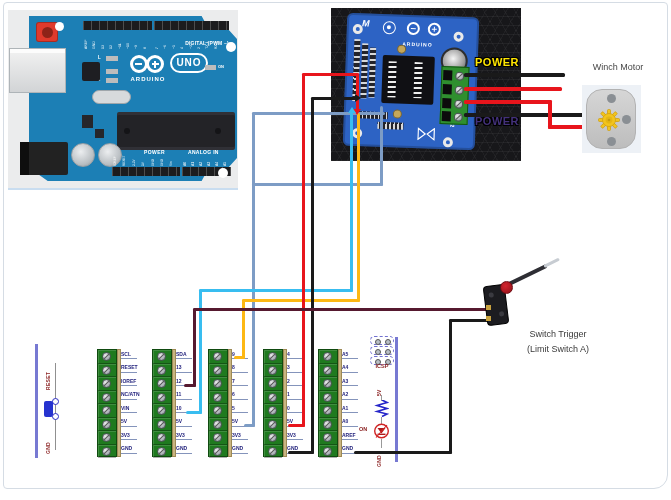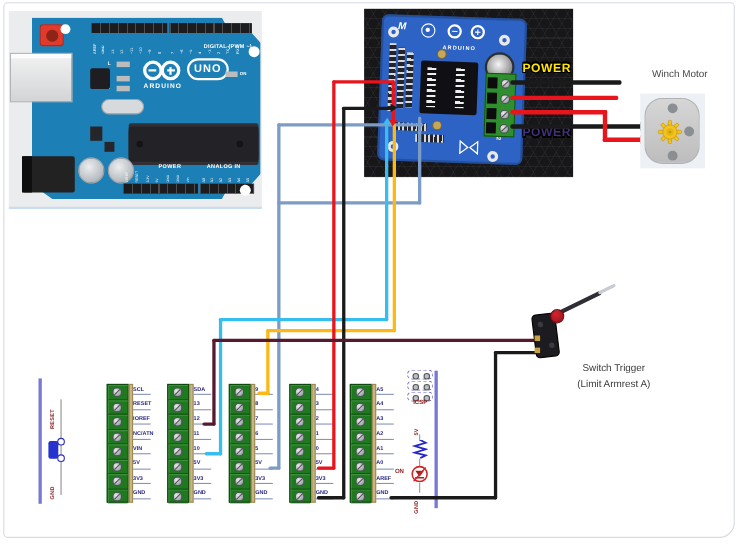--- a/index.html
+++ b/index.html
@@ -600,15 +600,15 @@
   <div class="abs" style="left:505px;top:284px;width:46px;height:3.5px;background:#2e2e34;transform:rotate(-26deg);transform-origin:left center;border-radius:2px;"></div>
   <div class="abs" style="left:544px;top:265px;width:17px;height:3px;background:#c7ccd2;transform:rotate(-26deg);transform-origin:left center;border-radius:2px;"></div>
   <div class="abs" style="left:485px;top:285px;width:22px;height:40px;background:#1c1c20;border:1px solid #000;border-radius:4px;transform:rotate(-7deg);box-sizing:border-box;">
     <span style="position:absolute;left:4px;top:6px;width:5px;height:5px;background:#3a3a40;border-radius:50%;"></span>
     <span style="position:absolute;left:12px;top:26px;width:5px;height:5px;background:#3a3a40;border-radius:50%;"></span>
   </div>
   <div class="abs" style="left:500px;top:281px;width:13px;height:13px;border-radius:50%;background:radial-gradient(circle at 40% 35%,#d4252f,#8f1119);border:1.5px solid #6e0d14;box-sizing:border-box;"></div>
   <div class="abs" style="left:486px;top:305px;width:5px;height:5px;background:#c9a23f;"></div>
   <div class="abs" style="left:486px;top:316px;width:5px;height:5px;background:#c9a23f;"></div>
   <div class="abs" style="left:512px;top:329px;width:92px;text-align:center;font-size:9px;color:#3a3a3a;">Switch Trigger</div>
-  <div class="abs" style="left:512px;top:344px;width:92px;text-align:center;font-size:9px;color:#3a3a3a;">(Limit Armrest A)</div>
+  <div class="abs" style="left:512px;top:344px;width:92px;text-align:center;font-size:9px;color:#3a3a3a;">(Limit Switch A)</div>
 
 </div>
 
 </body></html>

